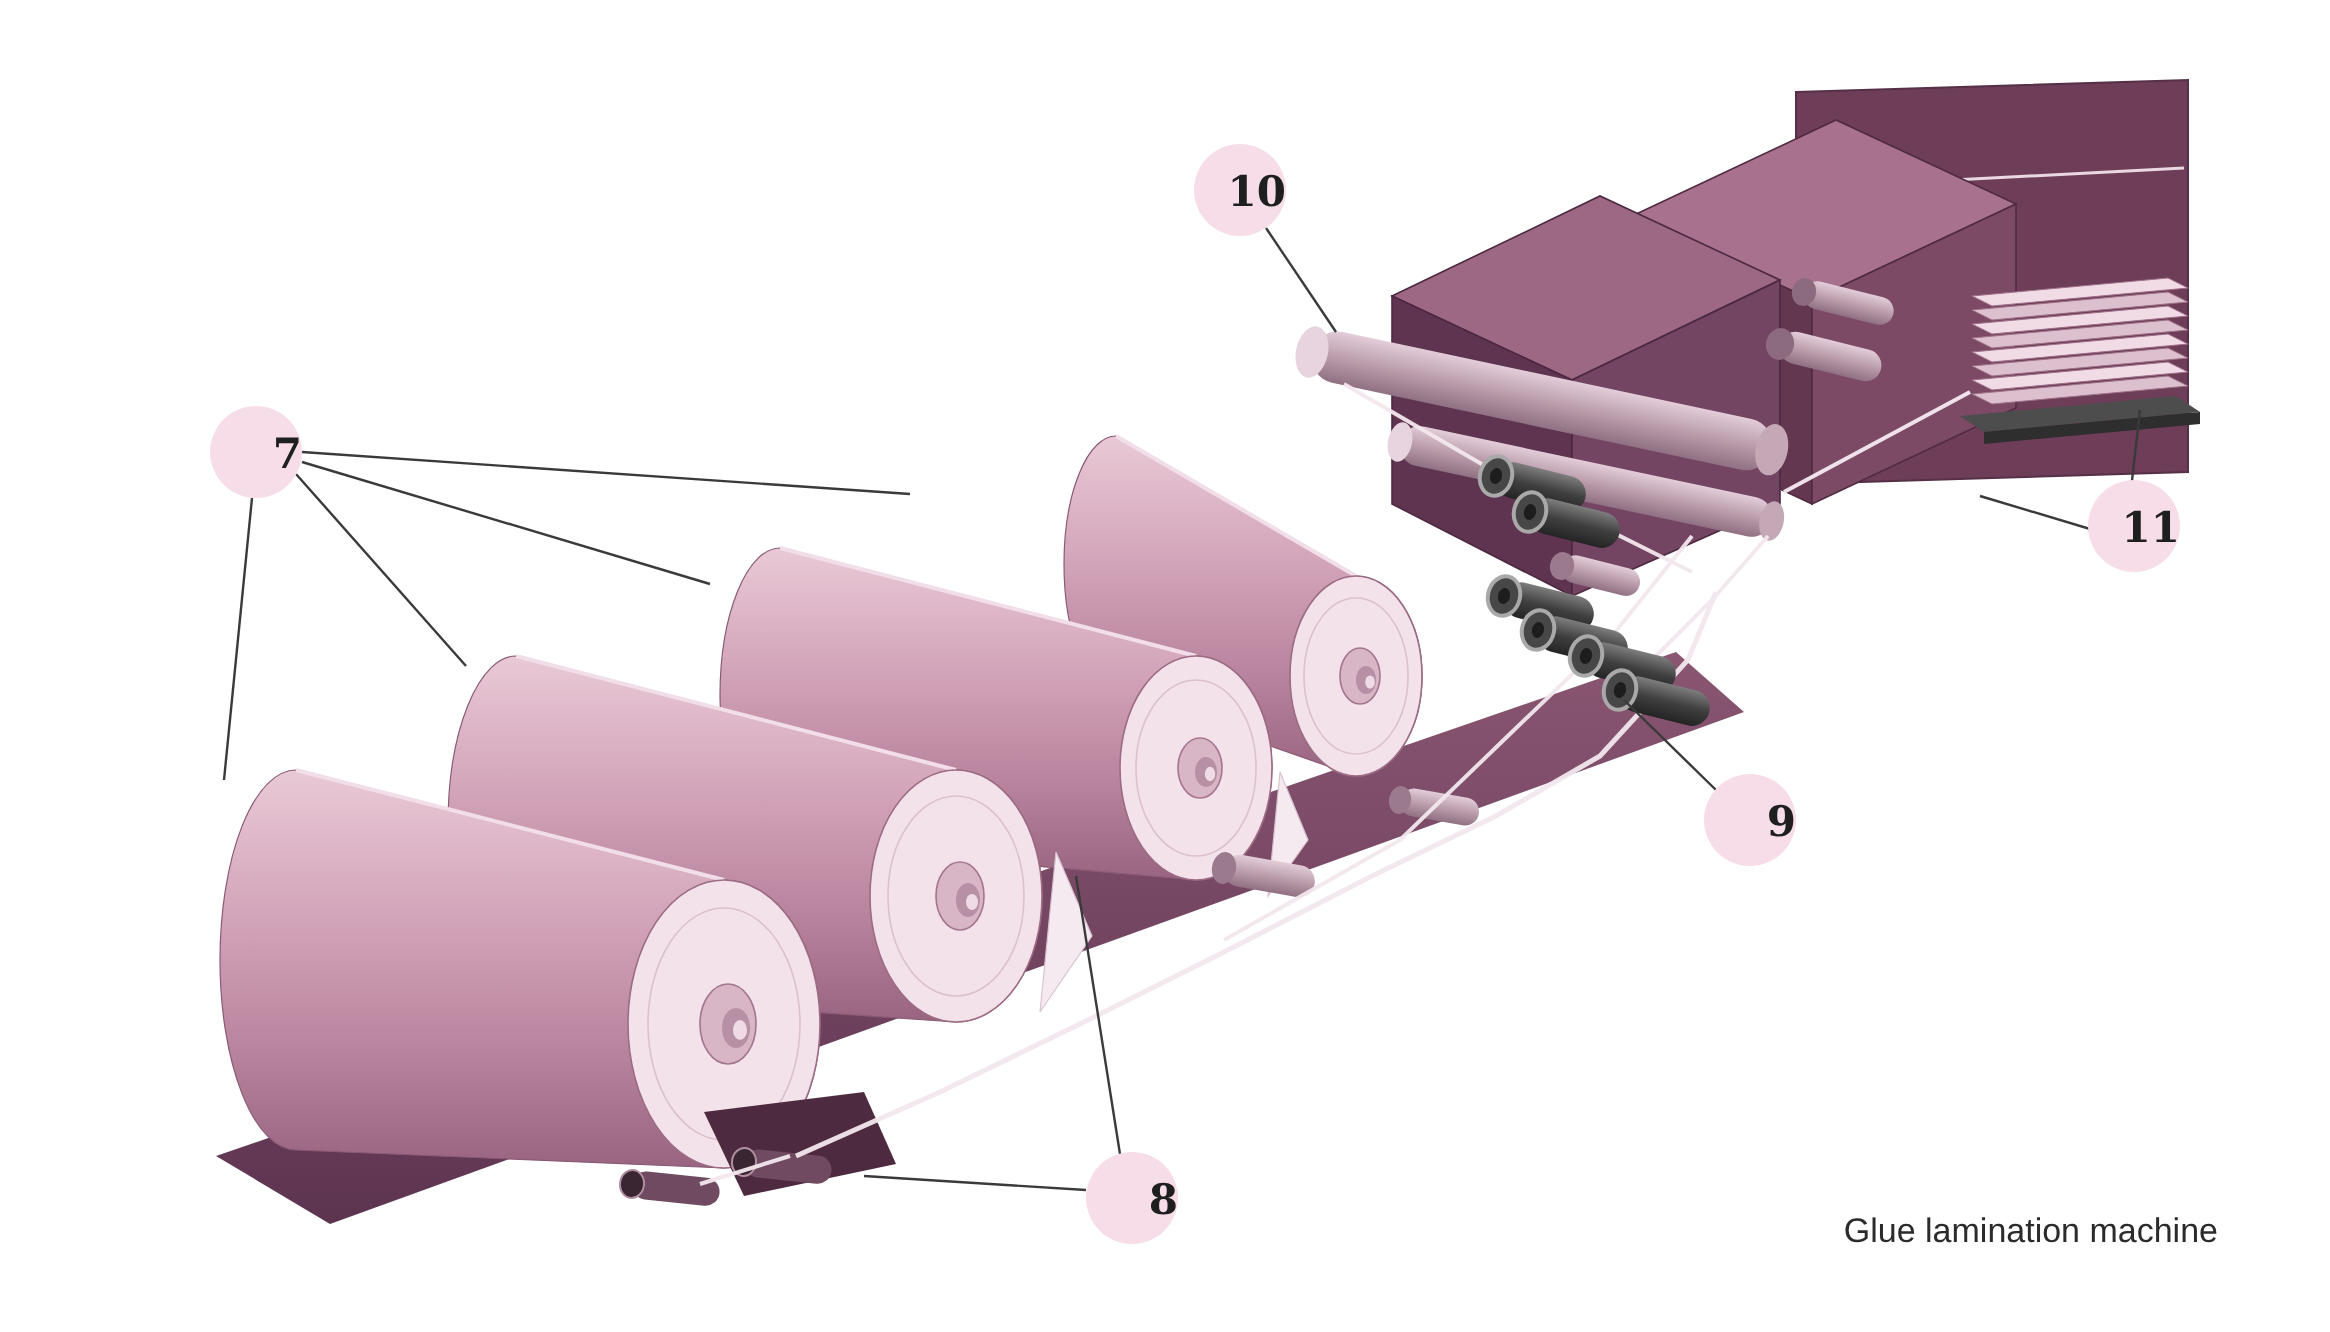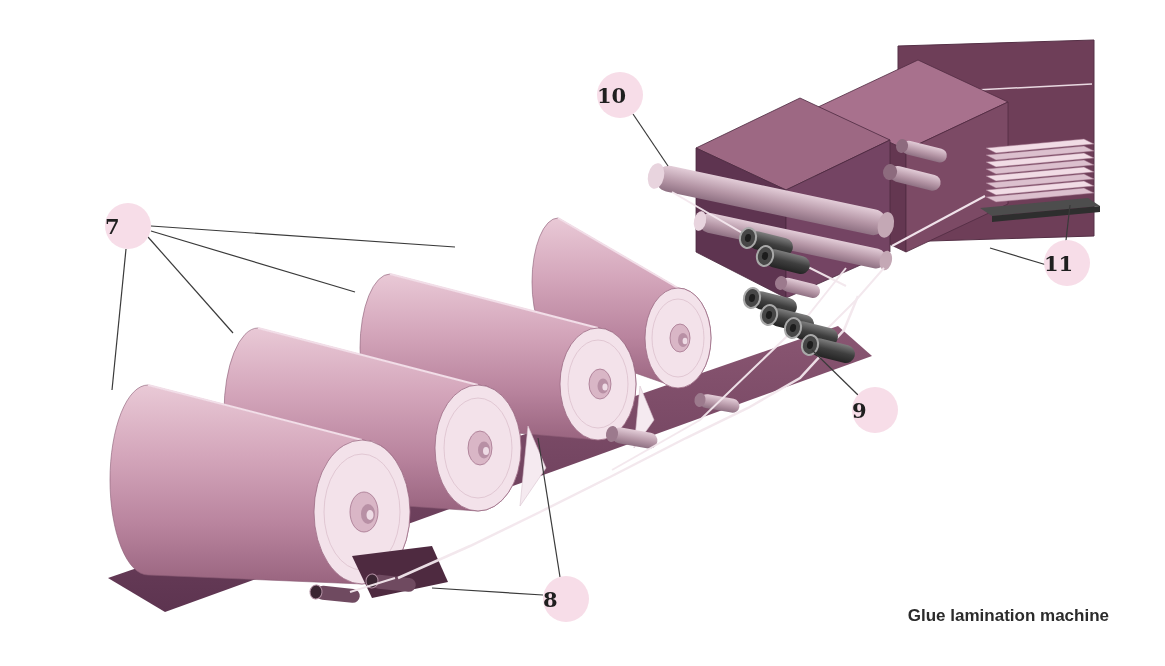--- a/index.html
+++ b/index.html
@@ -11,27 +11,27 @@
   }
   html,body{margin:0;padding:0;background:var(--background);}
   .stage{
     position:relative;width:1165px;height:666px;background:var(--background);
     overflow:hidden;font-family:"Liberation Sans",sans-serif;
   }
   .stage svg{position:absolute;left:0;top:0;}
   .badge{
     position:absolute;width:46px;height:46px;border-radius:50%;
     background:var(--badge-background);color:var(--badge-text);
-    display:flex;align-items:center;justify-content:flex-start;
+    display:flex;align-items:center;justify-content:flex-end;
     font-family:"DejaVu Serif",serif;font-weight:700;font-size:21px;
     user-select:none;
   }
   .caption{
     position:absolute;right:56px;top:606px;
-    color:var(--caption-text);font-size:17px;font-weight:700;
+    color:var(--caption-text);font-size:17px;font-weight:400;
     font-family:"Liberation Sans",sans-serif;
   }
   .leader{stroke:var(--leader-line);stroke-width:1.2;fill:none;}
 </style>
 </head>
 <body>
 
 <div class="stage">
 
   <svg width="1165" height="666" viewBox="0 0 1165 666">

